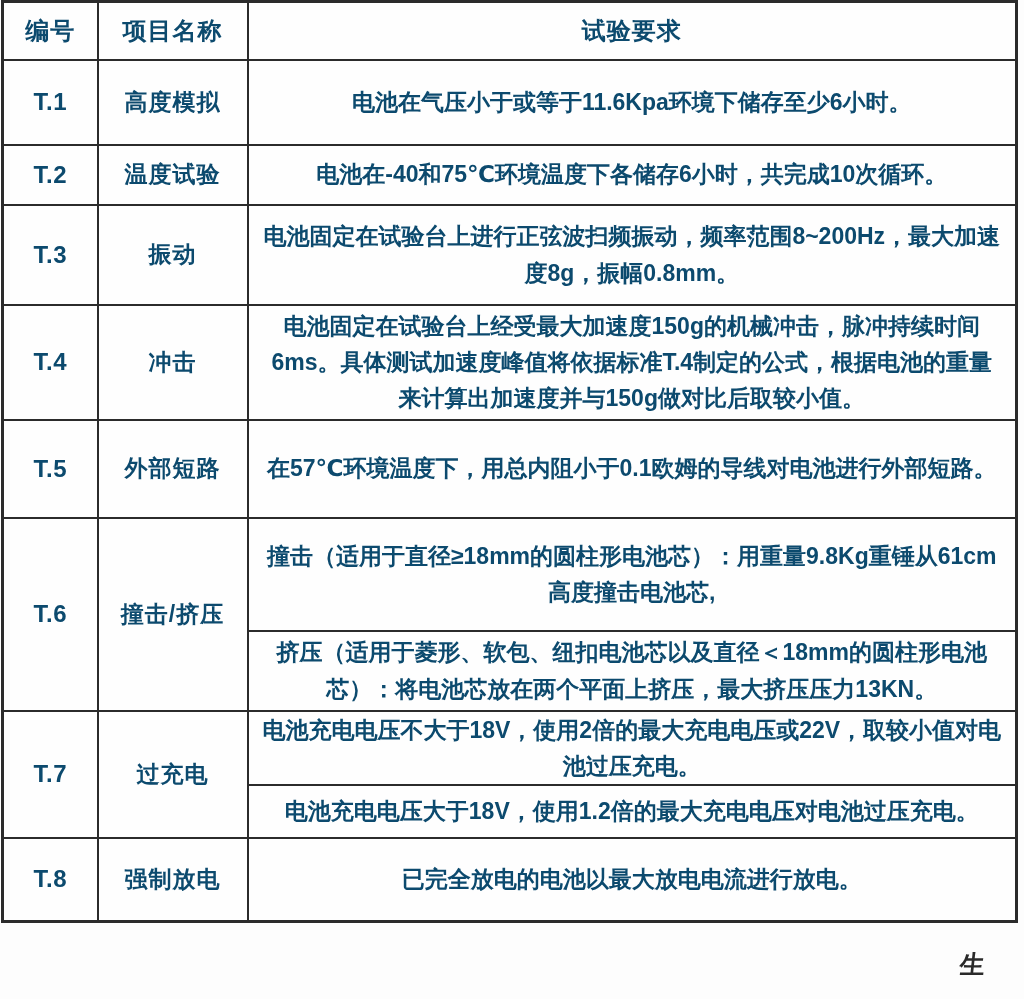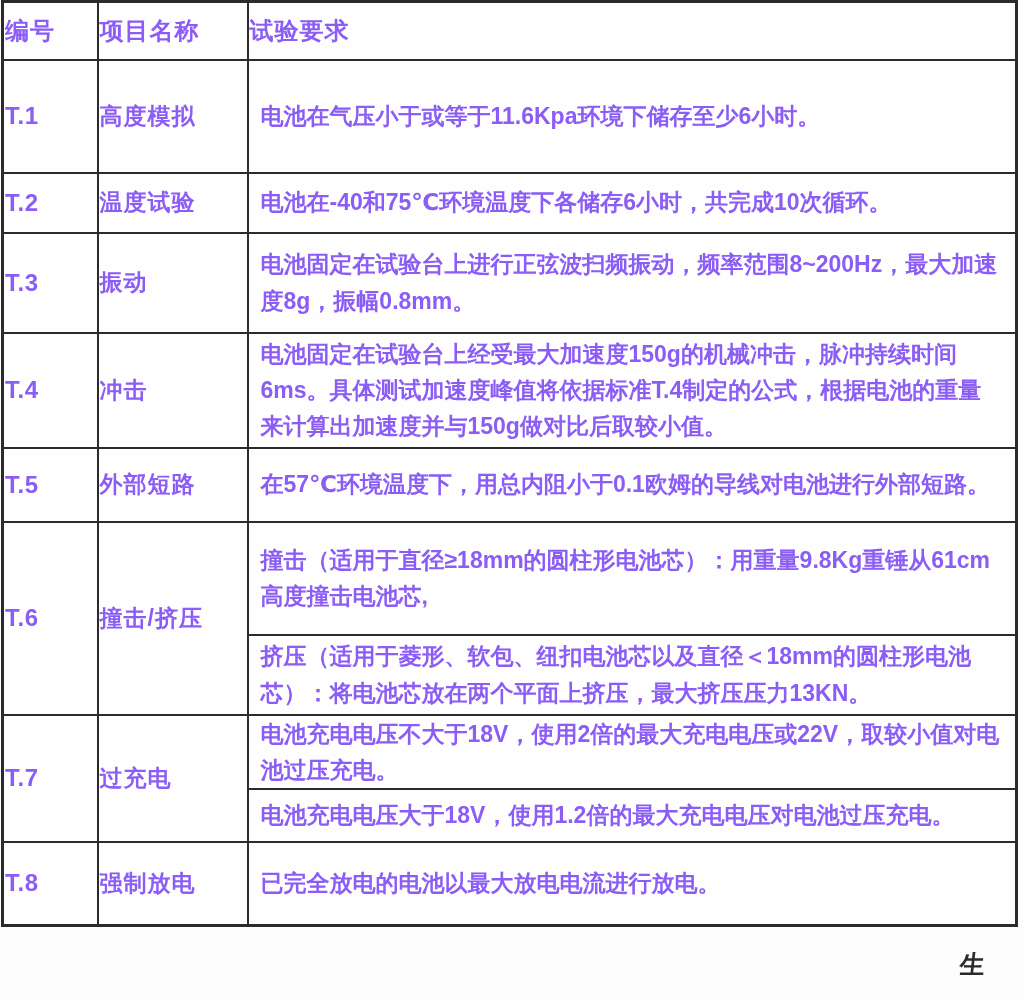--- a/index.html
+++ b/index.html
@@ -19,47 +19,47 @@
   table.test-table {
     border-collapse: collapse;
     table-layout: fixed;
     width: 1014px;
     margin-left: 1px;
     border: 3px solid #2b2b2b;
   }
   .test-table th,
   .test-table td {
     border: 2px solid #2b2b2b;
-    text-align: left;
+    text-align: center;
     vertical-align: middle;
-    color: #8b5cf6;
+    color: #0c4a6e;
     font-weight: bold;
     background: #fefefe;
   }
   .test-table th {
     font-size: 24px;
     letter-spacing: 1px;
   }
   .test-table td {
     font-size: 23px;
     line-height: 1.58;
   }
   .col-id   { width: 95px; }
   .col-name { width: 150px; }
   .col-req  { width: 769px; }
   td.id-cell   { font-size: 24px; letter-spacing: 0.5px; }
   td.name-cell { letter-spacing: 1px; }
   td.req-cell  { padding: 0 12px; }
   
   tr.h-head { height: 58px; }
-  tr.h-t1 { height: 113px; }
+  tr.h-t1 { height: 85px; }
   tr.h-t2 { height: 60px; }
   tr.h-t3 { height: 100px; }
   tr.h-t4 { height: 115px; }
-  tr.h-t5 { height: 74px; }
+  tr.h-t5 { height: 98px; }
   tr.h-t6a { height: 113px; }
   tr.h-t6b { height: 80px; }
   tr.h-t7a { height: 60px; }
   tr.h-t7b { height: 53px; }
   tr.h-t8 { height: 83px; }
   .watermark {
     position: absolute;
     top: 924px;
     right: 12px;
     font-size: 32px;

